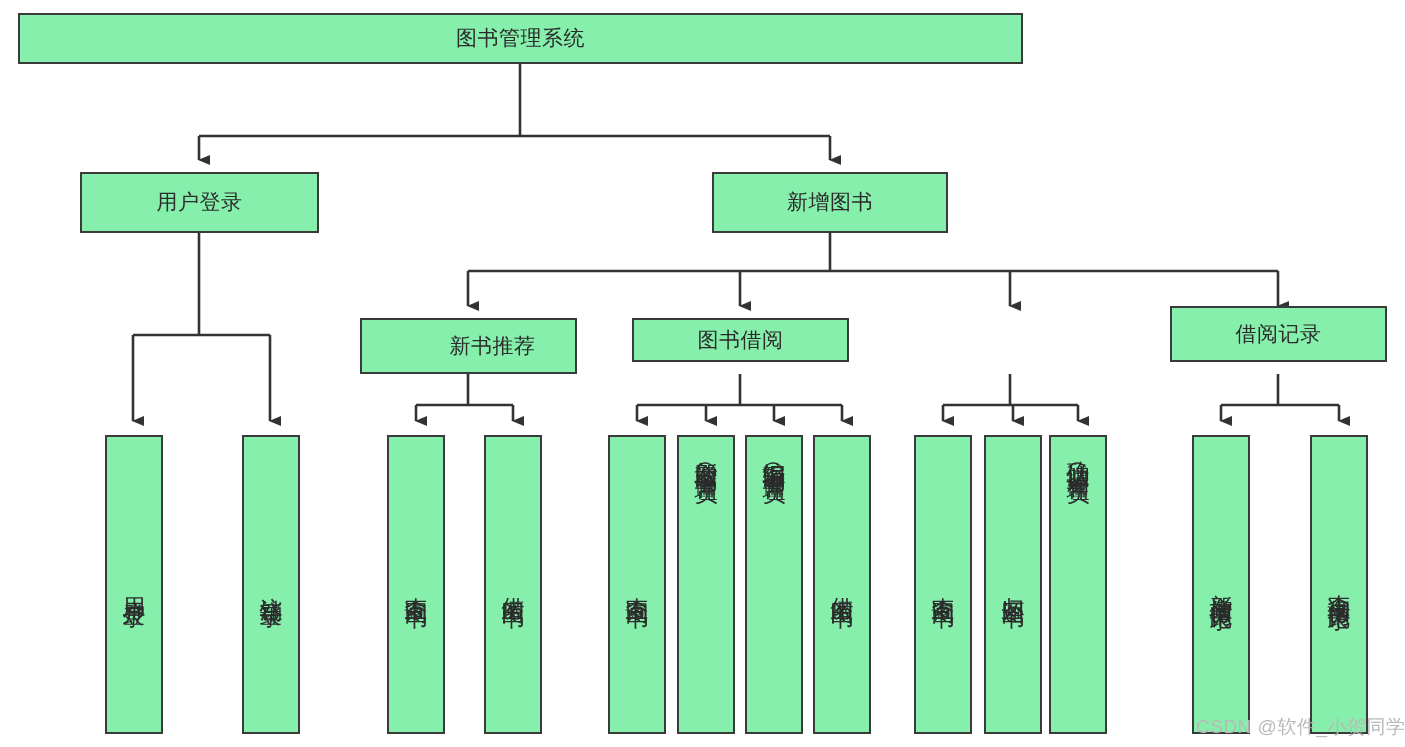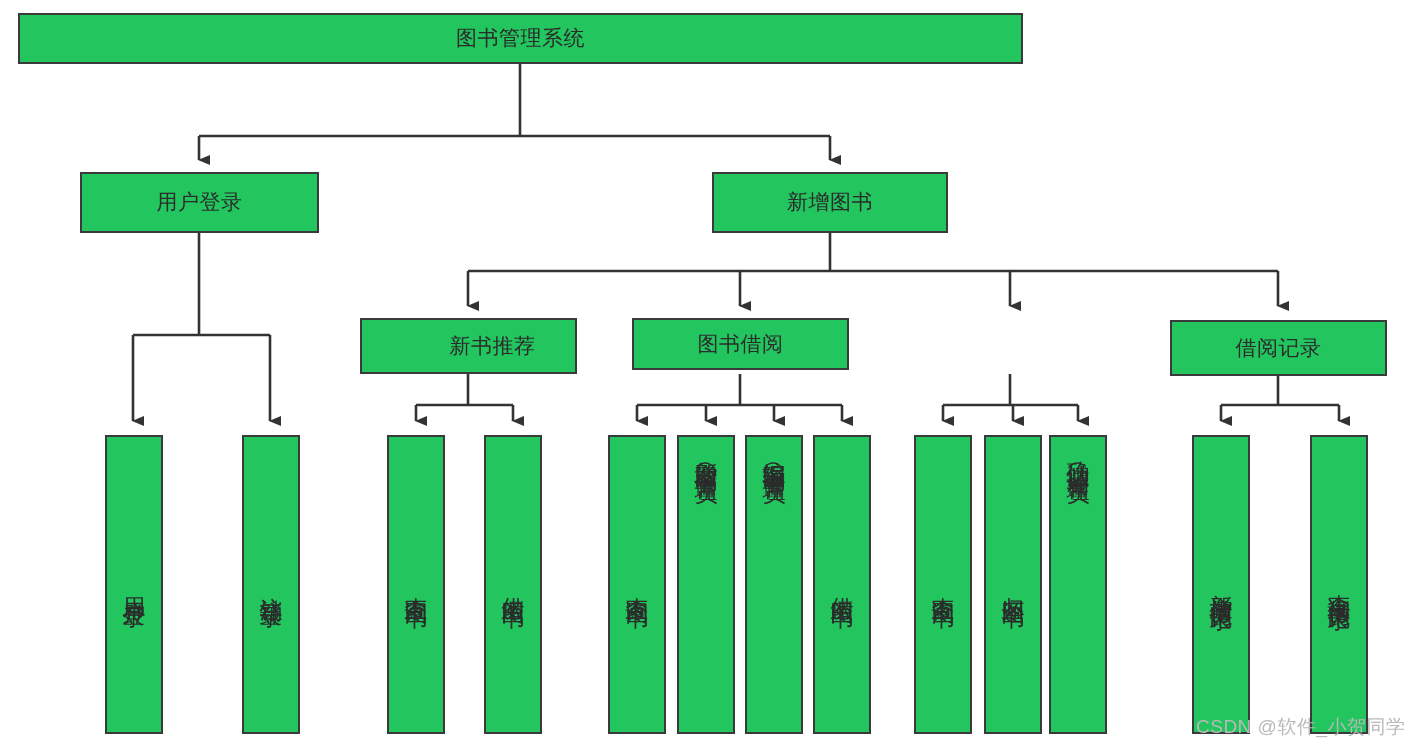--- a/index.html
+++ b/index.html
@@ -25,21 +25,21 @@
     position: absolute;
     left: 0;
     top: 0;
     width: 1405px;
     height: 747px;
   }
   .node {
     position: absolute;
     box-sizing: border-box;
     border: 2.5px solid #3a3a3a;
-    background: #22c55e;
+    background: #86efac;
     display: flex;
     align-items: center;
     justify-content: center;
     overflow: hidden;
   }
   .node .node-label {
     color: #2b2b2b;
     font-size: 21px;
     letter-spacing: 0.5px;
     white-space: nowrap;
@@ -133,24 +133,24 @@
   <div class="node" style="left:80px; top:172px; width:239px; height:61px;">
     <span class="node-label">用户登录</span>
   </div>
   <div class="node" style="left:712px; top:172px; width:236px; height:61px;">
     <span class="node-label">新增图书</span>
   </div>
 
   <div class="node" style="left:360px; top:318px; width:217px; height:56px;padding-left:48px;">
     <span class="node-label">新书推荐</span>
   </div>
-  <div class="node" style="left:632px; top:318px; width:217px; height:52px;">
+  <div class="node" style="left:632px; top:318px; width:217px; height:44px;">
     <span class="node-label">图书借阅</span>
   </div>
-  <div class="node" style="left:1170px; top:320px; width:217px; height:56px;">
+  <div class="node" style="left:1170px; top:306px; width:217px; height:56px;">
     <span class="node-label">借阅记录</span>
   </div>
 
   <div class="node vertical vert-center" style="left:105px; top:435px; width:58px; height:299px;">
     <span class="node-label">用户登录</span>
   </div>
   <div class="node vertical vert-center" style="left:242px; top:435px; width:58px; height:299px;">
     <span class="node-label">注销登录</span>
   </div>
 

